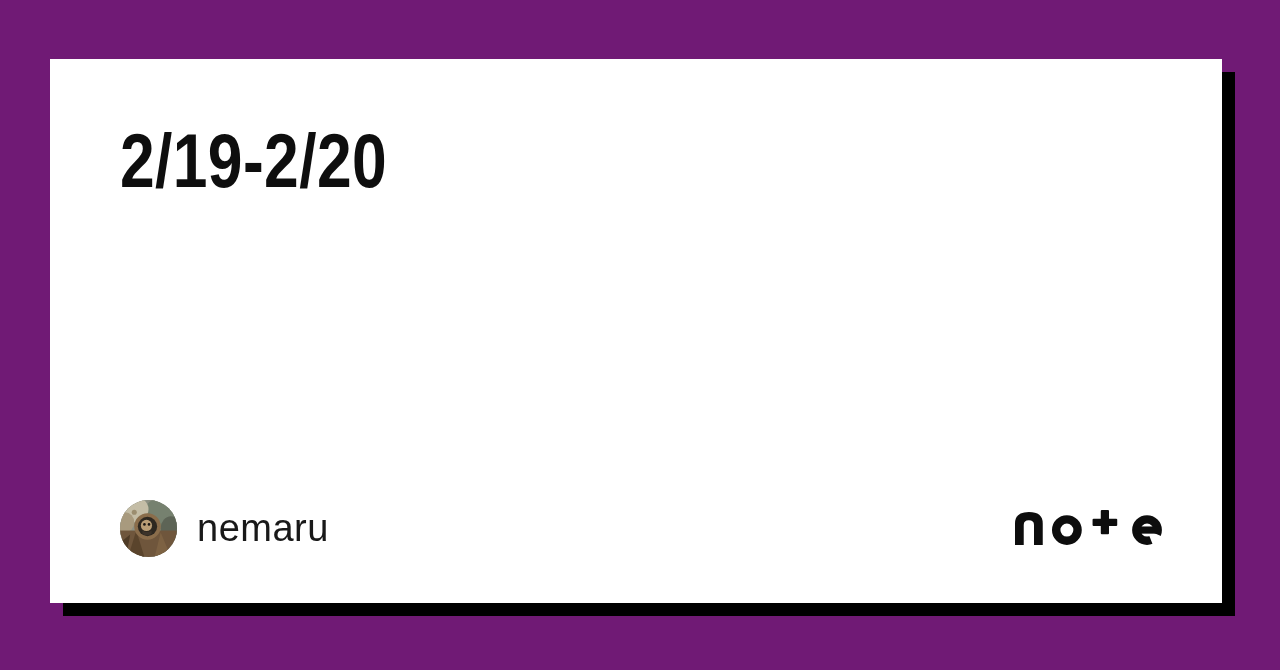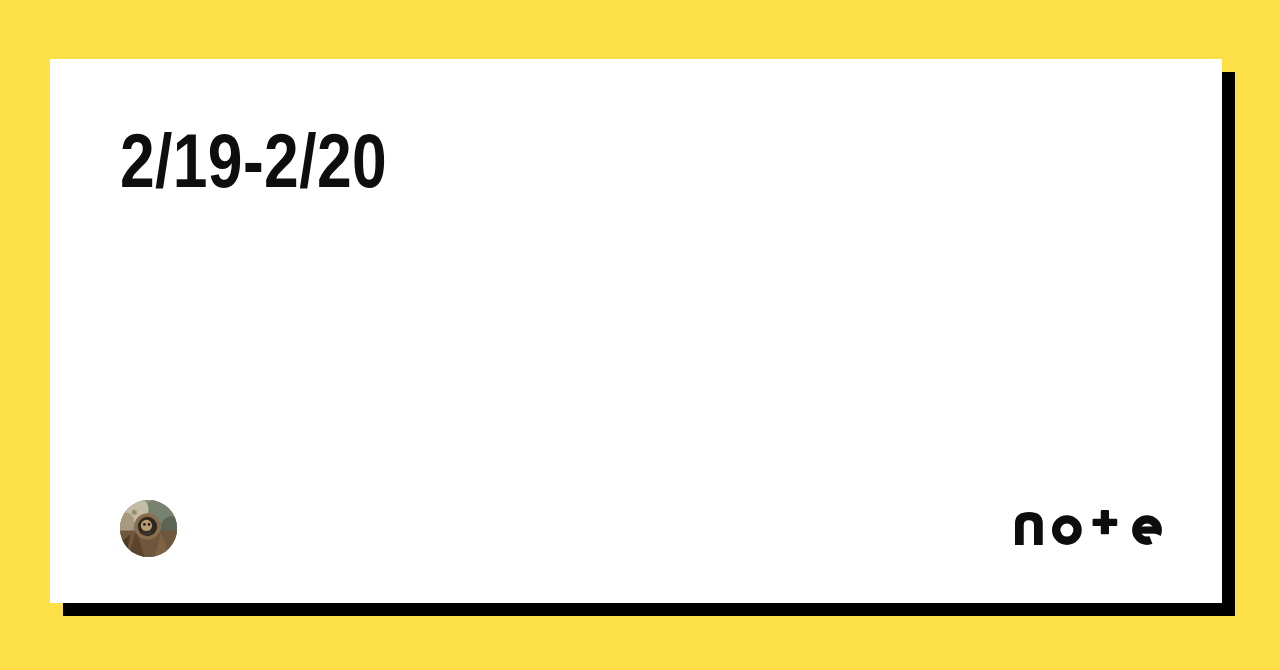--- a/index.html
+++ b/index.html
@@ -8,21 +8,21 @@
     width: 1280px;
     height: 670px;
     overflow: hidden;
     background: #eff0ef;
     font-family: "Liberation Sans", sans-serif;
   }
   .stage {
     position: relative;
     width: 1280px;
     height: 670px;
-    background: #fde047;
+    background: #701a75;
   }
   .card {
     position: absolute;
     left: 50px;
     top: 59px;
     width: 1172px;
     height: 544px;
     background: #ffffff;
     box-shadow: 13px 13px 0 0 #000000;
   }
@@ -106,20 +106,21 @@
             <path d="M34,56 L40,32 L50,56 Z" fill="#7d6243"></path>
             <path d="M0,42 L10,34 L6,56 L0,56 Z" fill="#4e3b26"></path>
             <circle cx="27" cy="26" r="13" fill="#8a6d4b"></circle>
             <circle cx="27" cy="26" r="9.5" fill="#2e2820"></circle>
             <circle cx="26" cy="25" r="5.5" fill="#b99d75"></circle>
             <circle cx="24" cy="24" r="1.3" fill="#1c1713"></circle>
             <circle cx="28.5" cy="24" r="1.3" fill="#1c1713"></circle>
             <path d="M22,30 Q26.5,33 31,30 L31,33.5 Q26.5,36 22,33.5 Z" fill="#3c332a"></path>
           </svg>
         </div>
+        <span class="author-name">nemaru</span>
       </div>
 
       <div class="note-logo">
         <span class="sr-only">note</span>
         <svg viewBox="0 0 146 35" width="150" height="36" aria-hidden="true">
           <g fill="#0d0d0d">
             <path d="M0,34 L0,13 Q0,2 13.5,2 Q27,2 27,13 L27,34 L18.5,34 L18.5,14.5 Q18.5,10 13.5,10 Q8.5,10 8.5,14.5 L8.5,34 Z"></path>
             <rect x="83.5" y="0" width="8" height="23.5" rx="1"></rect>
             <rect x="75.5" y="8.5" width="24" height="7" rx="1"></rect>
           </g>

